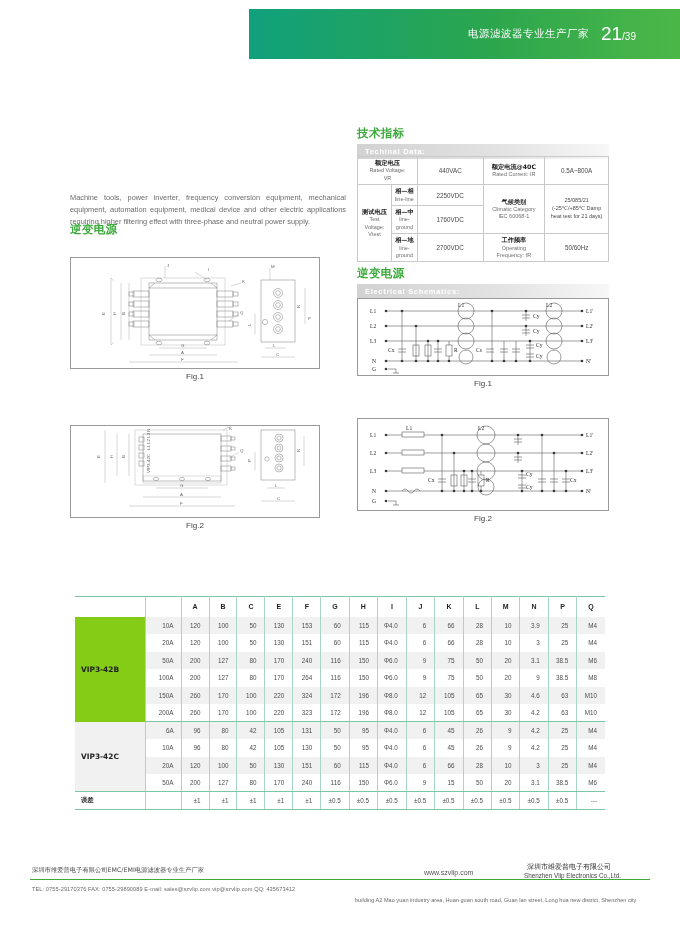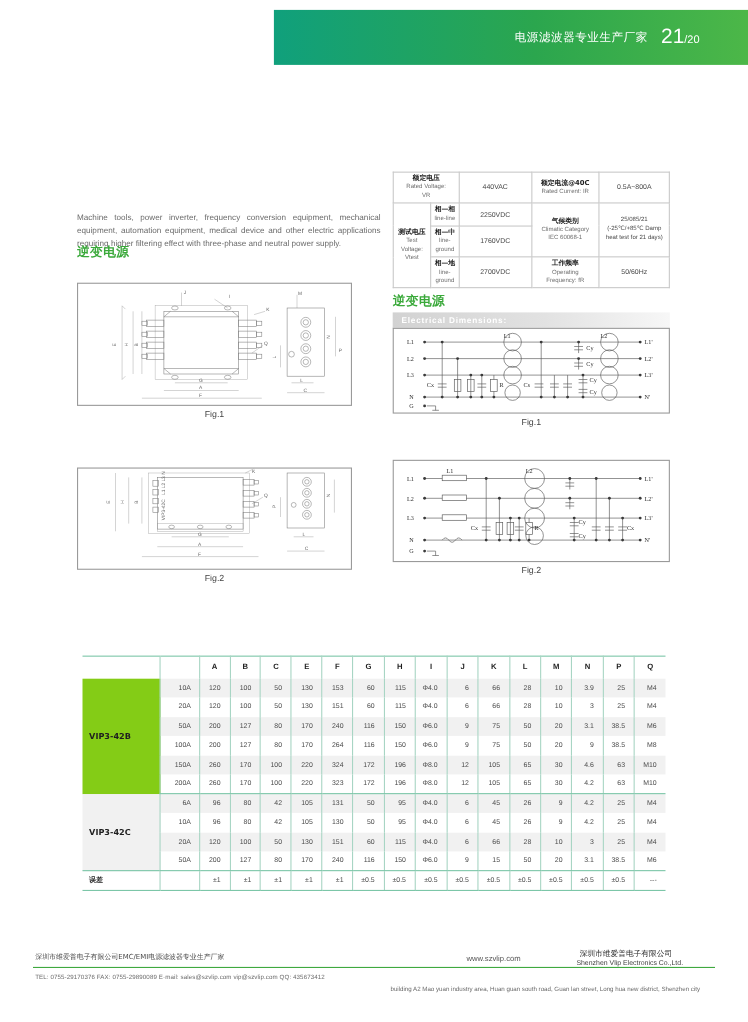--- a/index.html
+++ b/index.html
@@ -123,29 +123,33 @@
   .scht{ font-size: 5.6px; fill: #2e2e2e; font-family: "Liberation Serif", serif; }
   .dimt{ font-size: 4.4px; fill: #666; font-family: "Liberation Sans", sans-serif; }
 </style>
 </head>
 <body>
 
 <div class="page">
 
   <div class="banner">
     <span class="banner-title">电源滤波器专业生产厂家</span>
-    <span class="pagenum"><span>21</span><span class="den">/20</span></span>
+    <span class="pagenum"><span>21</span><span class="den">/39</span></span>
   </div>
 
   <div class="app-en">Machine tools, power inverter, frequency conversion equipment, mechanical equipment, automation equipment, medical device and other electric applications requiring higher filtering effect with three-phase and neutral power supply.</div>
 
   <div class="sec" style="left:70px; top:222px; width:276px;">
     <div class="sec-cn">逆变电源</div>
   </div>
 
+  <div class="sec" style="left:357px; top:126px; width:252px;">
+    <div class="sec-cn">技术指标</div>
+    <div class="sec-en">Techinal Data:</div>
+  </div>
 
   <table class="tech">
     <tbody>
         <tr>
       <td class="lbl" colspan="2" style="width:60px;">
         <span>额定电压</span>
         <span class="en">Rated Voltage:</span>
         <span class="en">VR</span>
       </td>
       <td class="val" style="width:66px;">440VAC</td>
@@ -356,21 +360,21 @@
       <line class="dim" x1="196" y1="62" x2="214" y2="62"></line>
       <text class="dimt" x="204" y="61">L</text>
       <line class="dim" x1="190" y1="75" x2="224" y2="75"></line>
       <text class="dimt" x="206" y="74">C</text>
     </svg>
   </div>
   <div class="figcap" style="left:70px; top:521px; width:250px;">Fig.2</div>
 
   <div class="sec" style="left:357px; top:266px; width:252px;">
     <div class="sec-cn">逆变电源</div>
-    <div class="sec-en">Electrical Dimensions:</div>
+    <div class="sec-en">Electrical Schematics:</div>
   </div>
 
   <div class="frame" style="left:357px; top:298px; width:252px; height:78px;">
     <svg width="252" height="78" viewBox="0 0 252 78">
       <g class="sch">
         <line x1="28" y1="12" x2="224" y2="12"></line>
         <line x1="28" y1="27" x2="224" y2="27"></line>
         <line x1="28" y1="42" x2="224" y2="42"></line>
         <line x1="28" y1="62" x2="224" y2="62"></line>
 

